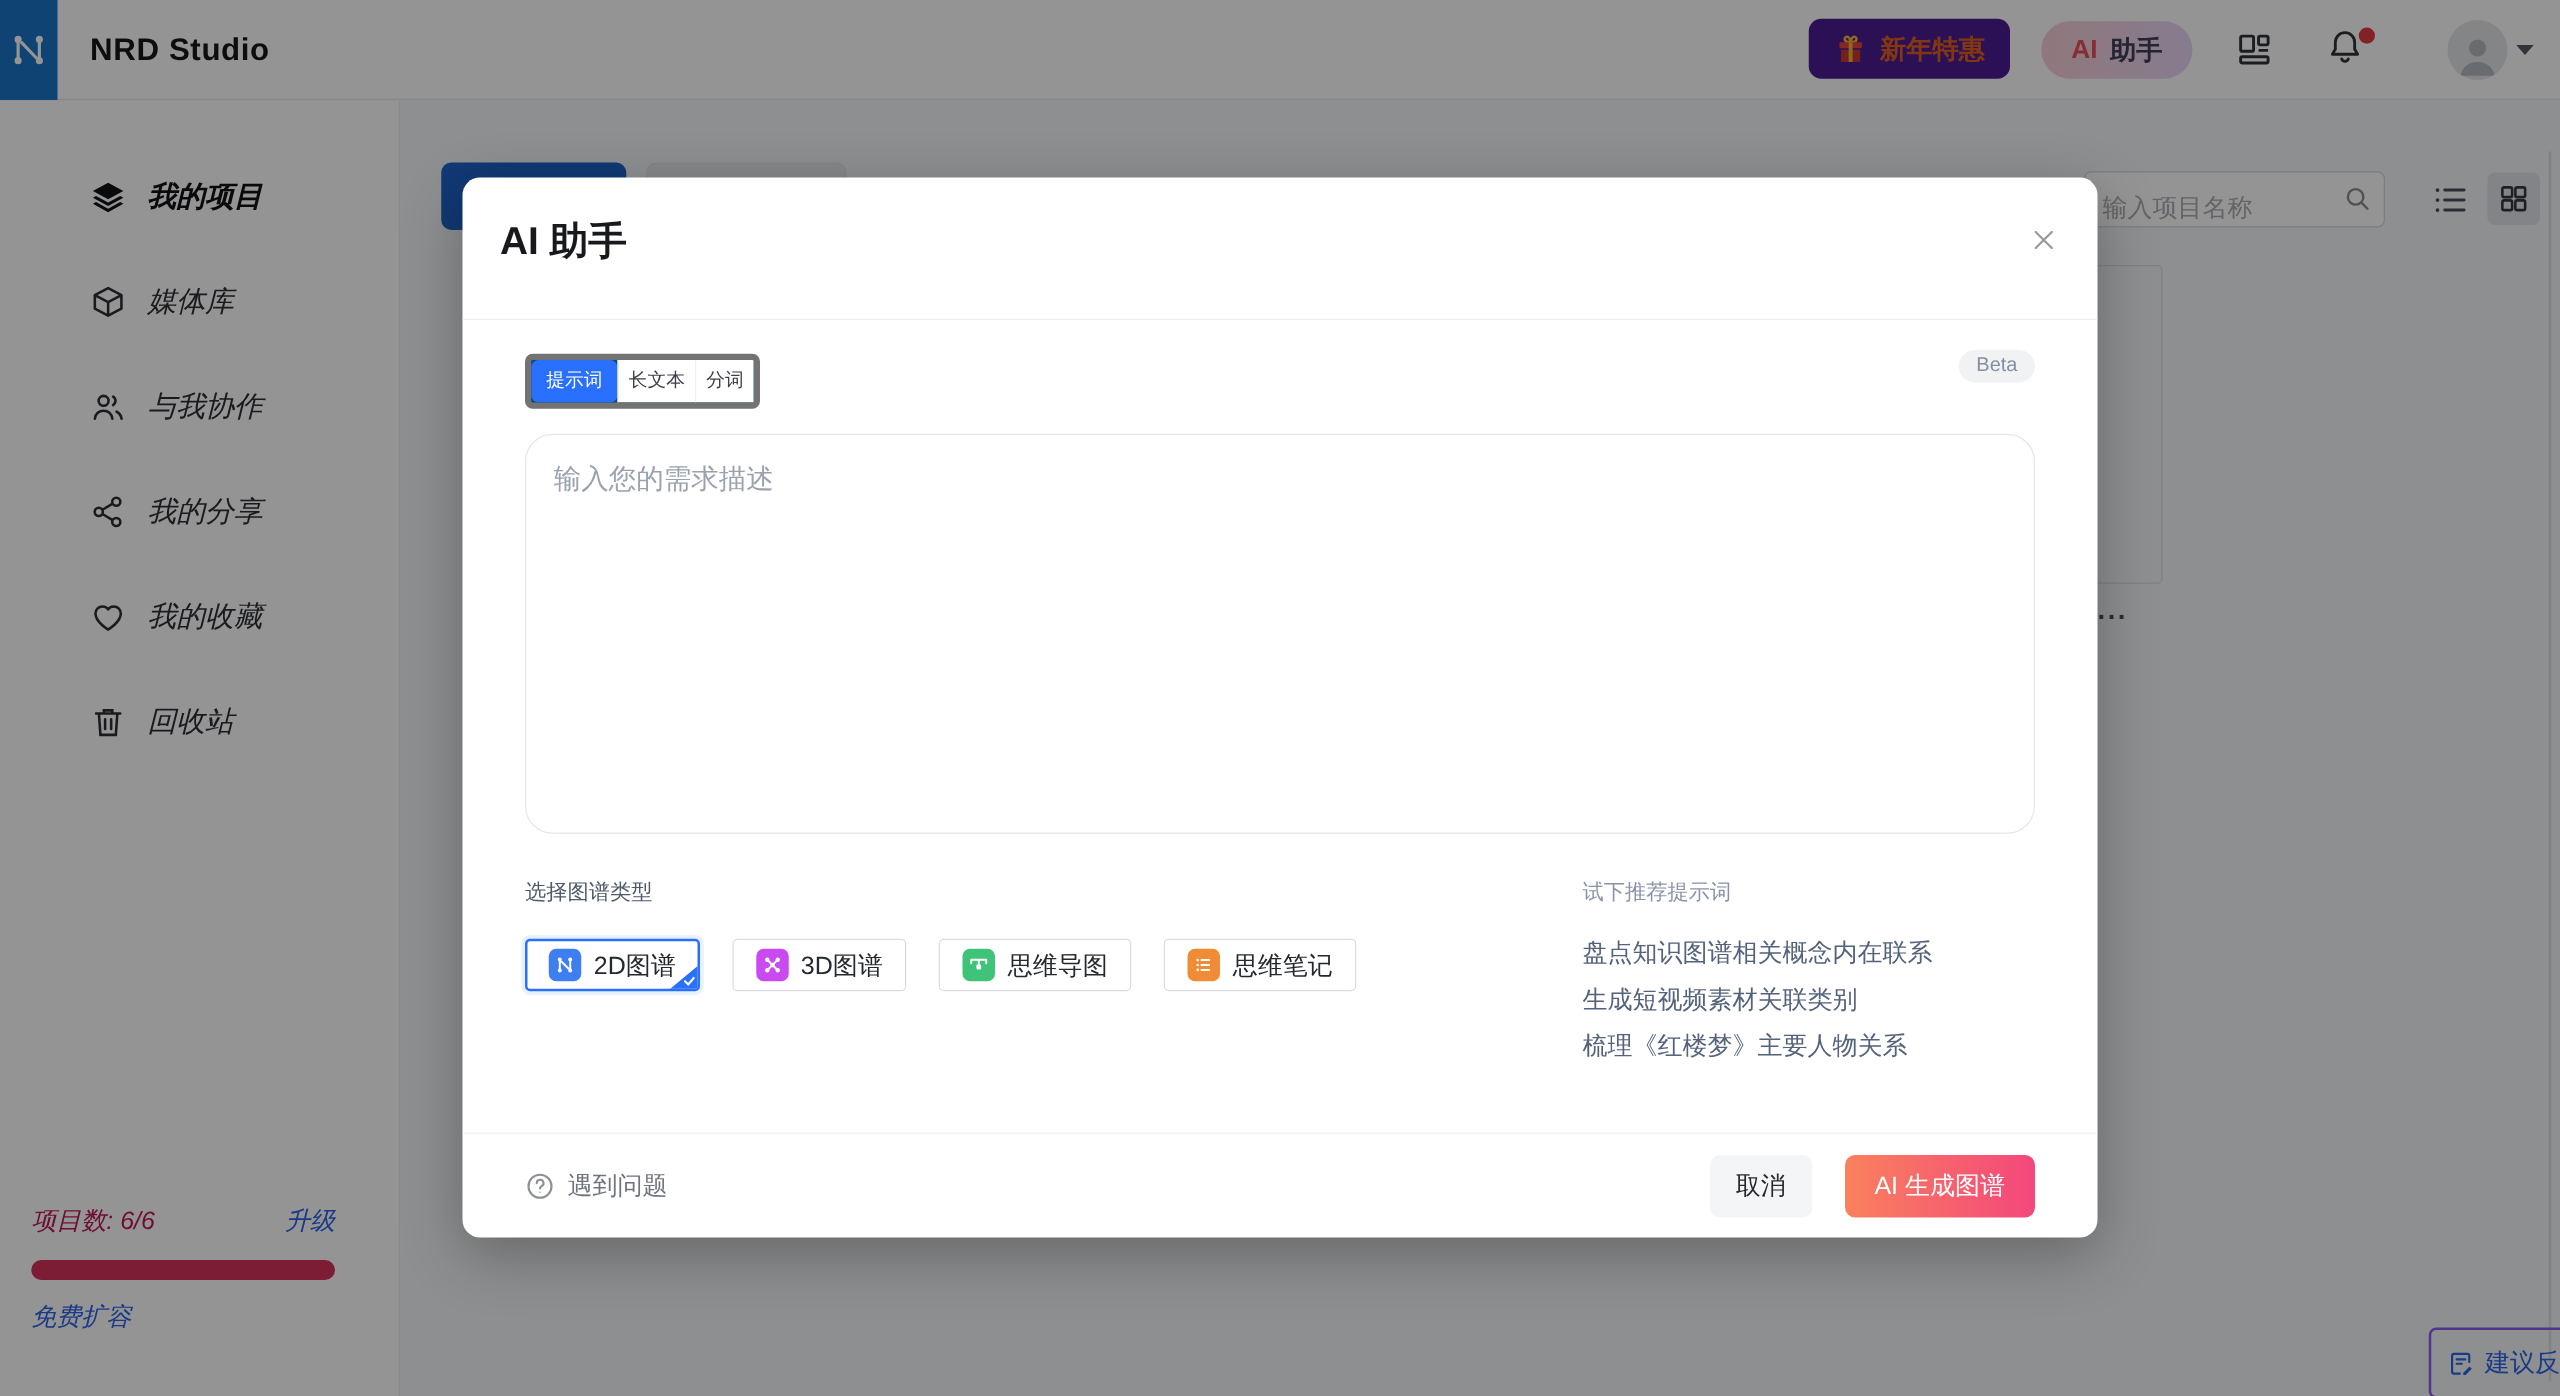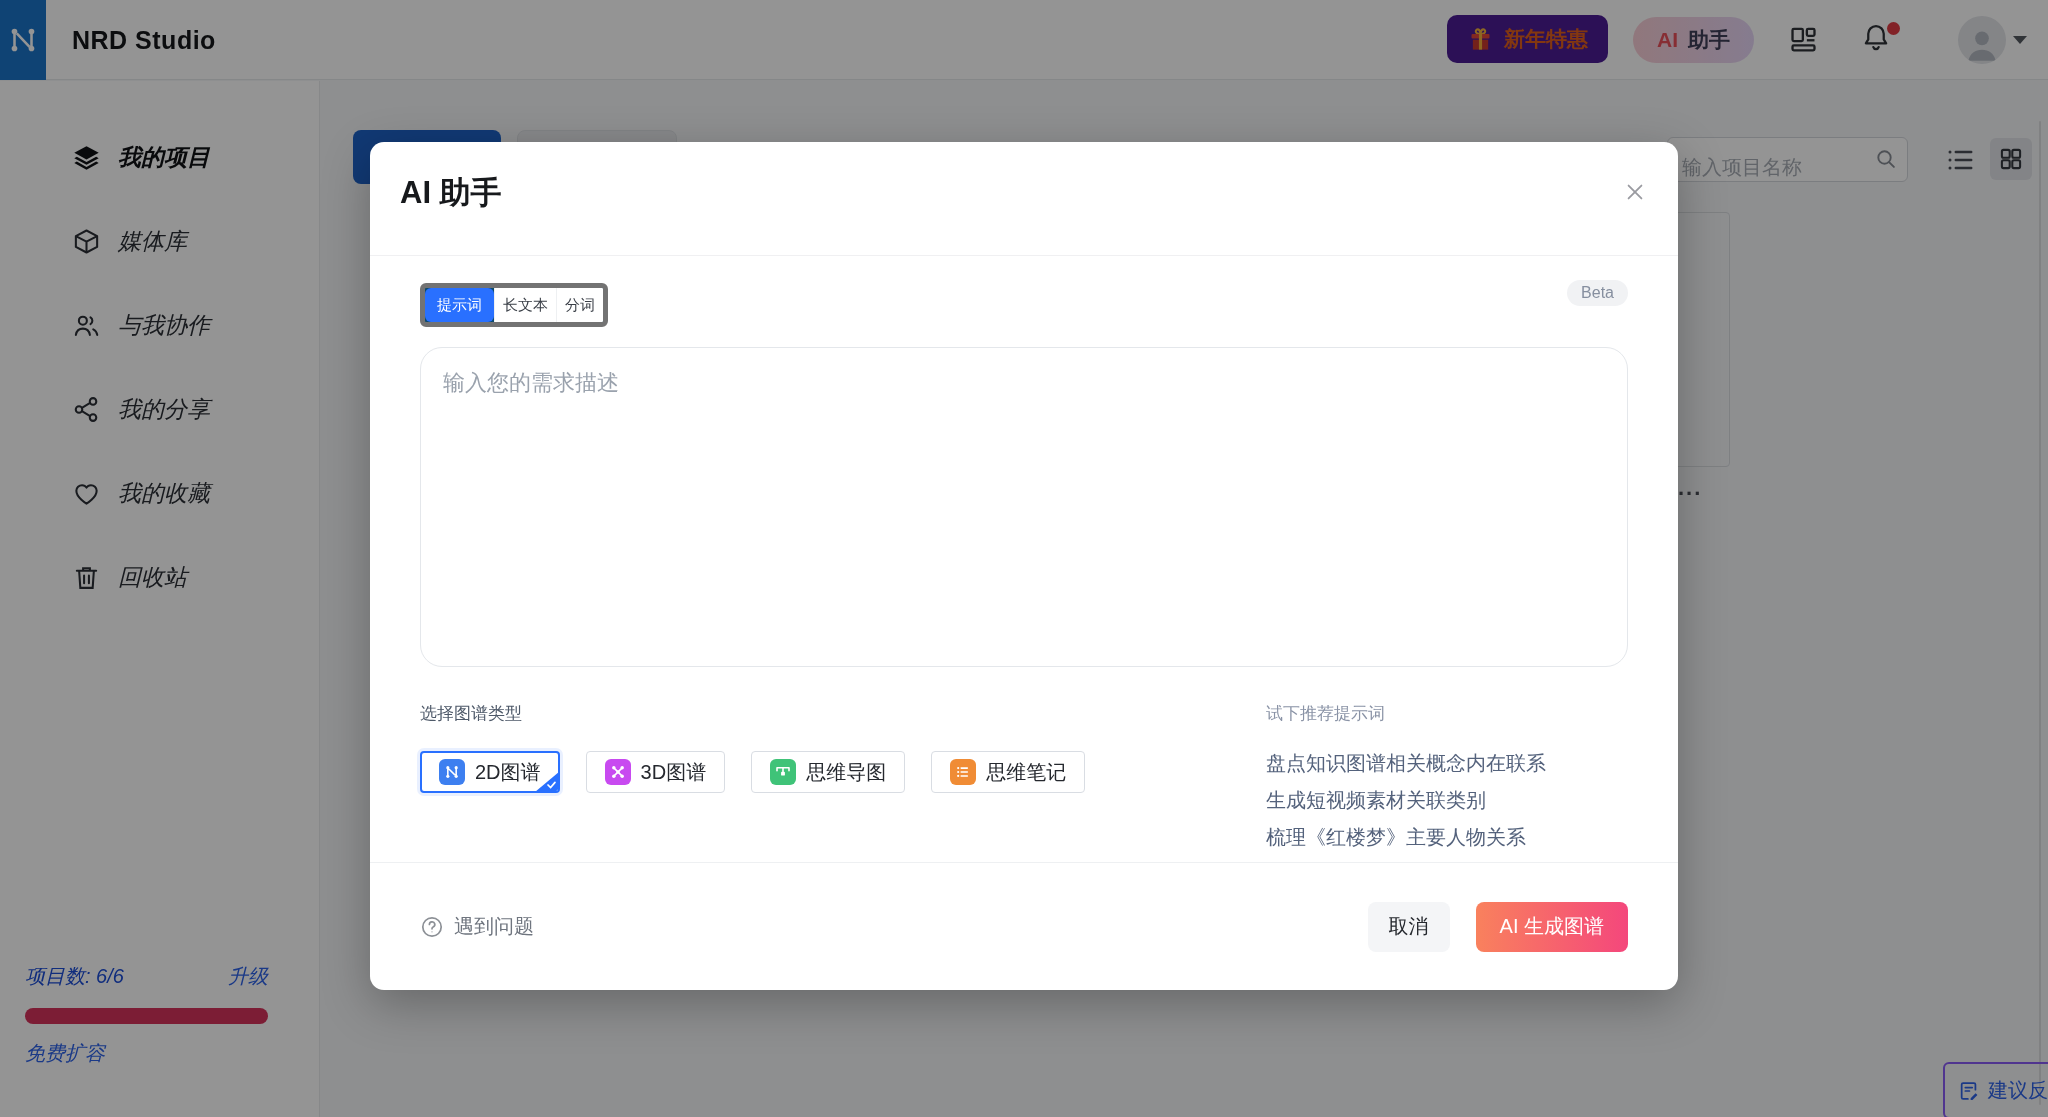--- a/index.html
+++ b/index.html
@@ -30,21 +30,21 @@
   
   .sidebar { position:absolute; left:0; top:81px; width:320px; height:1036px; background:#fff; border-right:1px solid #e8eaed; z-index:1;font-style:italic; }
   .nav { padding-top:34px; list-style:none; }
   .nav li { height:84px; display:flex; align-items:center; padding-left:72px; gap:17px; cursor:pointer; color:#2b2f36; }
   .nav li svg { width:29px; height:29px; flex:none; }
   .nav li span { font-size:23px; }
   .nav li.active { color:#101215; }
   .nav li.active span { font-weight:700; }
   .quota { position:absolute; left:25px; top:882px; width:243px; }
   .quota-row { display:flex; justify-content:space-between; align-items:center; }
-  .quota-label { font-size:20px; color:#1d4ed8; }
+  .quota-label { font-size:20px; color:#be185d; }
   .link-blue { font-size:20px; color:#2e63e8; cursor:pointer; text-decoration:none; }
   .progress { margin-top:18px; width:243px; height:16px; border-radius:8px; background:#d6335c; }
   .expand-link { display:inline-block; margin-top:16px; }
 
   
   .content { position:absolute; left:321px; top:81px; width:1727px; height:1036px; background:#f5f6f8; }
   .create-btn { position:absolute; left:32px; top:49px; width:148px; height:54px; border:none; border-radius:8px; background:#1e63c8; cursor:pointer; }
   .import-btn { position:absolute; left:196px; top:49px; width:160px; height:54px; border:1px solid #dfe2e6; border-radius:8px; background:#e9ebee; cursor:pointer; }
   .search-box { position:absolute; left:1346px; top:56px; width:241px; height:45px; }
   .search-box input { width:100%; height:100%; border:1px solid #d4d7dc; border-radius:6px; background:#fff; padding:16px 40px 0 14px; font-size:20px; color:#30343a; font-family:inherit; }
@@ -81,21 +81,21 @@
   .type-btn .gt-icon { width:26px; height:26px; border-radius:6px; display:flex; align-items:center; justify-content:center; }
   .type-btn .gt-icon svg { width:20px; height:20px; }
   .type-btn.selected { border:2px solid #2970ff; padding:0 17px; box-shadow:0 0 0 3px rgba(41,112,255,.10); overflow:hidden; }
   .type-btn.selected::after { content:""; position:absolute; right:-1px; bottom:-1px; border-style:solid; border-width:0 0 20px 24px; border-color:transparent transparent #2970ff transparent; }
   .corner-check { position:absolute; right:1px; bottom:1px; width:11px; height:11px; z-index:1; }
 
   .prompts-label { position:absolute; left:896px; top:560px; font-size:17px; color:#8a93a6; }
   .prompts-list { position:absolute; left:896px; top:603px; list-style:none; }
   .prompts-list li { font-size:20px; line-height:37px; color:#54627c; cursor:pointer; }
 
-  .modal-footer { position:absolute; left:0; right:0; bottom:0; height:128px; border-top:1px solid #eef0f2; display:flex; align-items:center; padding:0 50px; }
+  .modal-footer { position:absolute; left:0; right:0; bottom:0; height:84px; border-top:1px solid #eef0f2; display:flex; align-items:center; padding:0 50px; }
   .help-link { display:flex; align-items:center; gap:10px; color:#757b85; cursor:pointer; background:none; border:none; font-family:inherit; }
   .help-link .q-circle { width:24px; height:24px; }
   .help-link span { font-size:20px; color:#6f757f; }
   .footer-actions { margin-left:auto; display:flex; align-items:center; gap:26px; }
   .cancel-btn { width:82px; height:50px; border:none; border-radius:8px; background:#f4f5f7; font-size:20px; color:#25282e; cursor:pointer; font-family:inherit; }
   .generate-btn { height:50px; padding:0 24px; border:none; border-radius:8px; background:linear-gradient(90deg,#f9815d,#f4477c); color:#fff; font-size:20px; font-weight:500; cursor:pointer; font-family:inherit; }
 </style>
 </head>
 <body>
 

